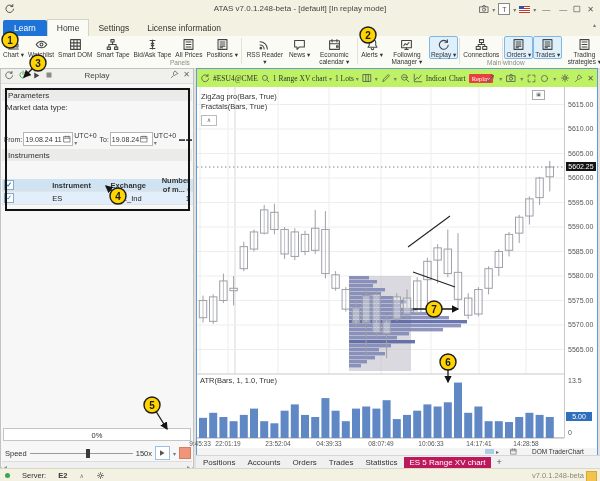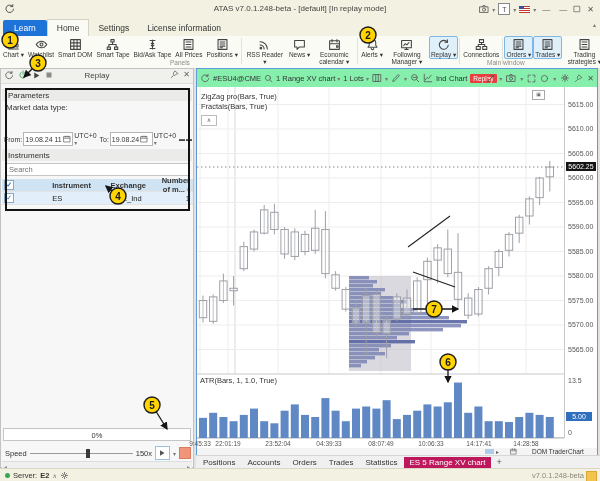--- a/index.html
+++ b/index.html
@@ -62,21 +62,21 @@
   text-align:center;font-size:7.5px;color:#333;padding-top:2px;}
 .speedrow{position:absolute;left:4px;top:377px;width:186px;display:flex;align-items:center;gap:3px;font-size:7.5px;color:#333;}
 .slider{flex:1;height:9px;position:relative;}
 .slider .track{position:absolute;left:0;right:0;top:4px;height:1px;background:#9a9a9a;}
 .slider .thumb{position:absolute;left:55%;top:0;width:4px;height:9px;background:#3a3a3a;}
 .pbtn{width:13px;height:12px;border:1px solid #9cc0e2;background:#fff;display:flex;align-items:center;justify-content:center;color:#2f6fbe;}
 .obtn{width:10px;height:10px;background:#f0957a;border:1px solid #d97b5e;}
 .lp-scroll{position:absolute;left:1px;right:1px;top:392px;height:8px;background:#f0f0f0;border-top:1px solid #ddd;color:#909090;font-size:6px;}
 
 .chartwin{position:absolute;left:196px;top:68px;width:402px;height:387px;background:#fff;border:1px solid #5f9bd8;box-sizing:border-box;}
-.ctb{position:absolute;left:0;top:0;width:400px;height:18px;background:#86efac;border-bottom:1px solid #6d28d9;}
+.ctb{position:absolute;left:0;top:0;width:400px;height:18px;background:#bef264;border-bottom:1px solid #6d28d9;font-family:Liberation Serif, serif;}
 .ctb-left{position:absolute;left:3px;top:0;height:18px;display:flex;align-items:center;gap:3px;font-size:7.5px;color:#333;max-width:246px;overflow:hidden;white-space:nowrap;}
 .ctb-mid{position:absolute;left:252px;top:0;height:18px;display:flex;align-items:center;gap:3px;font-size:7.5px;color:#333;}
 .badge-replay{background:#e84040;color:#fff;font-size:6.5px;padding:1px 3px;border-radius:1px;}
 .ctb-right{position:absolute;right:3px;top:0;height:18px;display:flex;align-items:center;gap:4px;color:#555;}
 .ci{display:inline-flex;align-items:center;color:#555;}
 .legend{position:absolute;left:4px;top:23px;font-size:7.5px;color:#333;line-height:1.35;}
 .collbox{position:absolute;left:4px;top:46px;width:14px;height:9px;border:1px solid #bbb;background:#fff;font-size:6px;color:#666;text-align:center;line-height:8px;}
 .atrlabel{position:absolute;left:3px;top:307px;font-size:7.5px;color:#333;}
 .paxis{position:absolute;left:367px;top:18px;width:33px;height:351px;background:#fff;border-left:1px solid #c9c9c9;box-sizing:border-box;}
 .plabel{position:absolute;left:3px;font-size:7px;color:#555;}
@@ -88,21 +88,21 @@
 .minithumb{position:absolute;left:288px;top:1px;width:9px;height:5px;background:#aecbe8;}
 .mini{position:absolute;top:0;color:#666;font-size:6px;}
 .srlink{position:absolute;top:0;font-size:6.5px;color:#333;}
 
 .btabs{position:absolute;left:196px;top:455px;width:404px;height:13px;background:#f0f0f0;border-top:1px solid #d6d6d6;display:flex;align-items:center;gap:2px;padding-left:2px;box-sizing:border-box;}
 .btab{font-size:8px;color:#333;padding:1px 5px;}
 .btab.activetab{background:#be185d;color:#fff;}
 .btab.add{color:#555;padding:0 4px;font-size:9px;}
 
 .statusbar{position:absolute;left:0;top:468px;width:600px;height:13px;background:#f2f1e2;border-top:1px solid #dad7c4;}
-.sb-left{position:absolute;left:5px;top:2px;display:flex;align-items:center;gap:3px;font-size:7.5px;color:#333;}
+.sb-left{position:absolute;left:5px;top:2px;display:flex;align-items:center;gap:12px;font-size:7.5px;color:#333;}
 .gdot{width:5px;height:5px;border-radius:50%;background:#3aa655;display:inline-block;}
 .sb-right{position:absolute;right:16px;top:2px;font-size:7.5px;color:#8b887a;}
 .ysq{position:absolute;right:3px;top:2px;width:9px;height:9px;background:#f2c34d;border:1px solid #d9a832;}
 
 .hlrect{position:absolute;border:2px solid #121212;z-index:40;}
 #overlay{position:absolute;left:0;top:0;z-index:50;pointer-events:none;}
 </style>
 </head>
 <body>
 
@@ -380,21 +380,20 @@
               <rect x="2" y="3" width="12" height="11"></rect>
               <path d="M2 6.5h12M5.5 2v2.5M10.5 2v2.5"></path>
             </svg>
           </span>
       </span>
       <span><span>UTC+0</span> <span class="caret">▾</span></span>
       <span style="letter-spacing:1px;color:#444;font-size:6px">▬▬</span>
     </div>
 
     <div class="sechdr" style="top:80px">Instruments</div>
-    <input class="searchbox" placeholder="Search" style="">
     <div class="lptable" id="instr-table">
         <div class="trow hdr">
      <span class="tc0"><span class="cb">✓</span></span>
      <span class="tc1">Instrument</span>
           <span class="tc2">Exchange</span>
      <span class="tc3">Number of m... <span class="caret">▾</span></span>
         </div>
         <div class="trow sel">
      <span class="tc0"><span class="cb">✓</span></span>
      <span class="tc1">ES</span>

